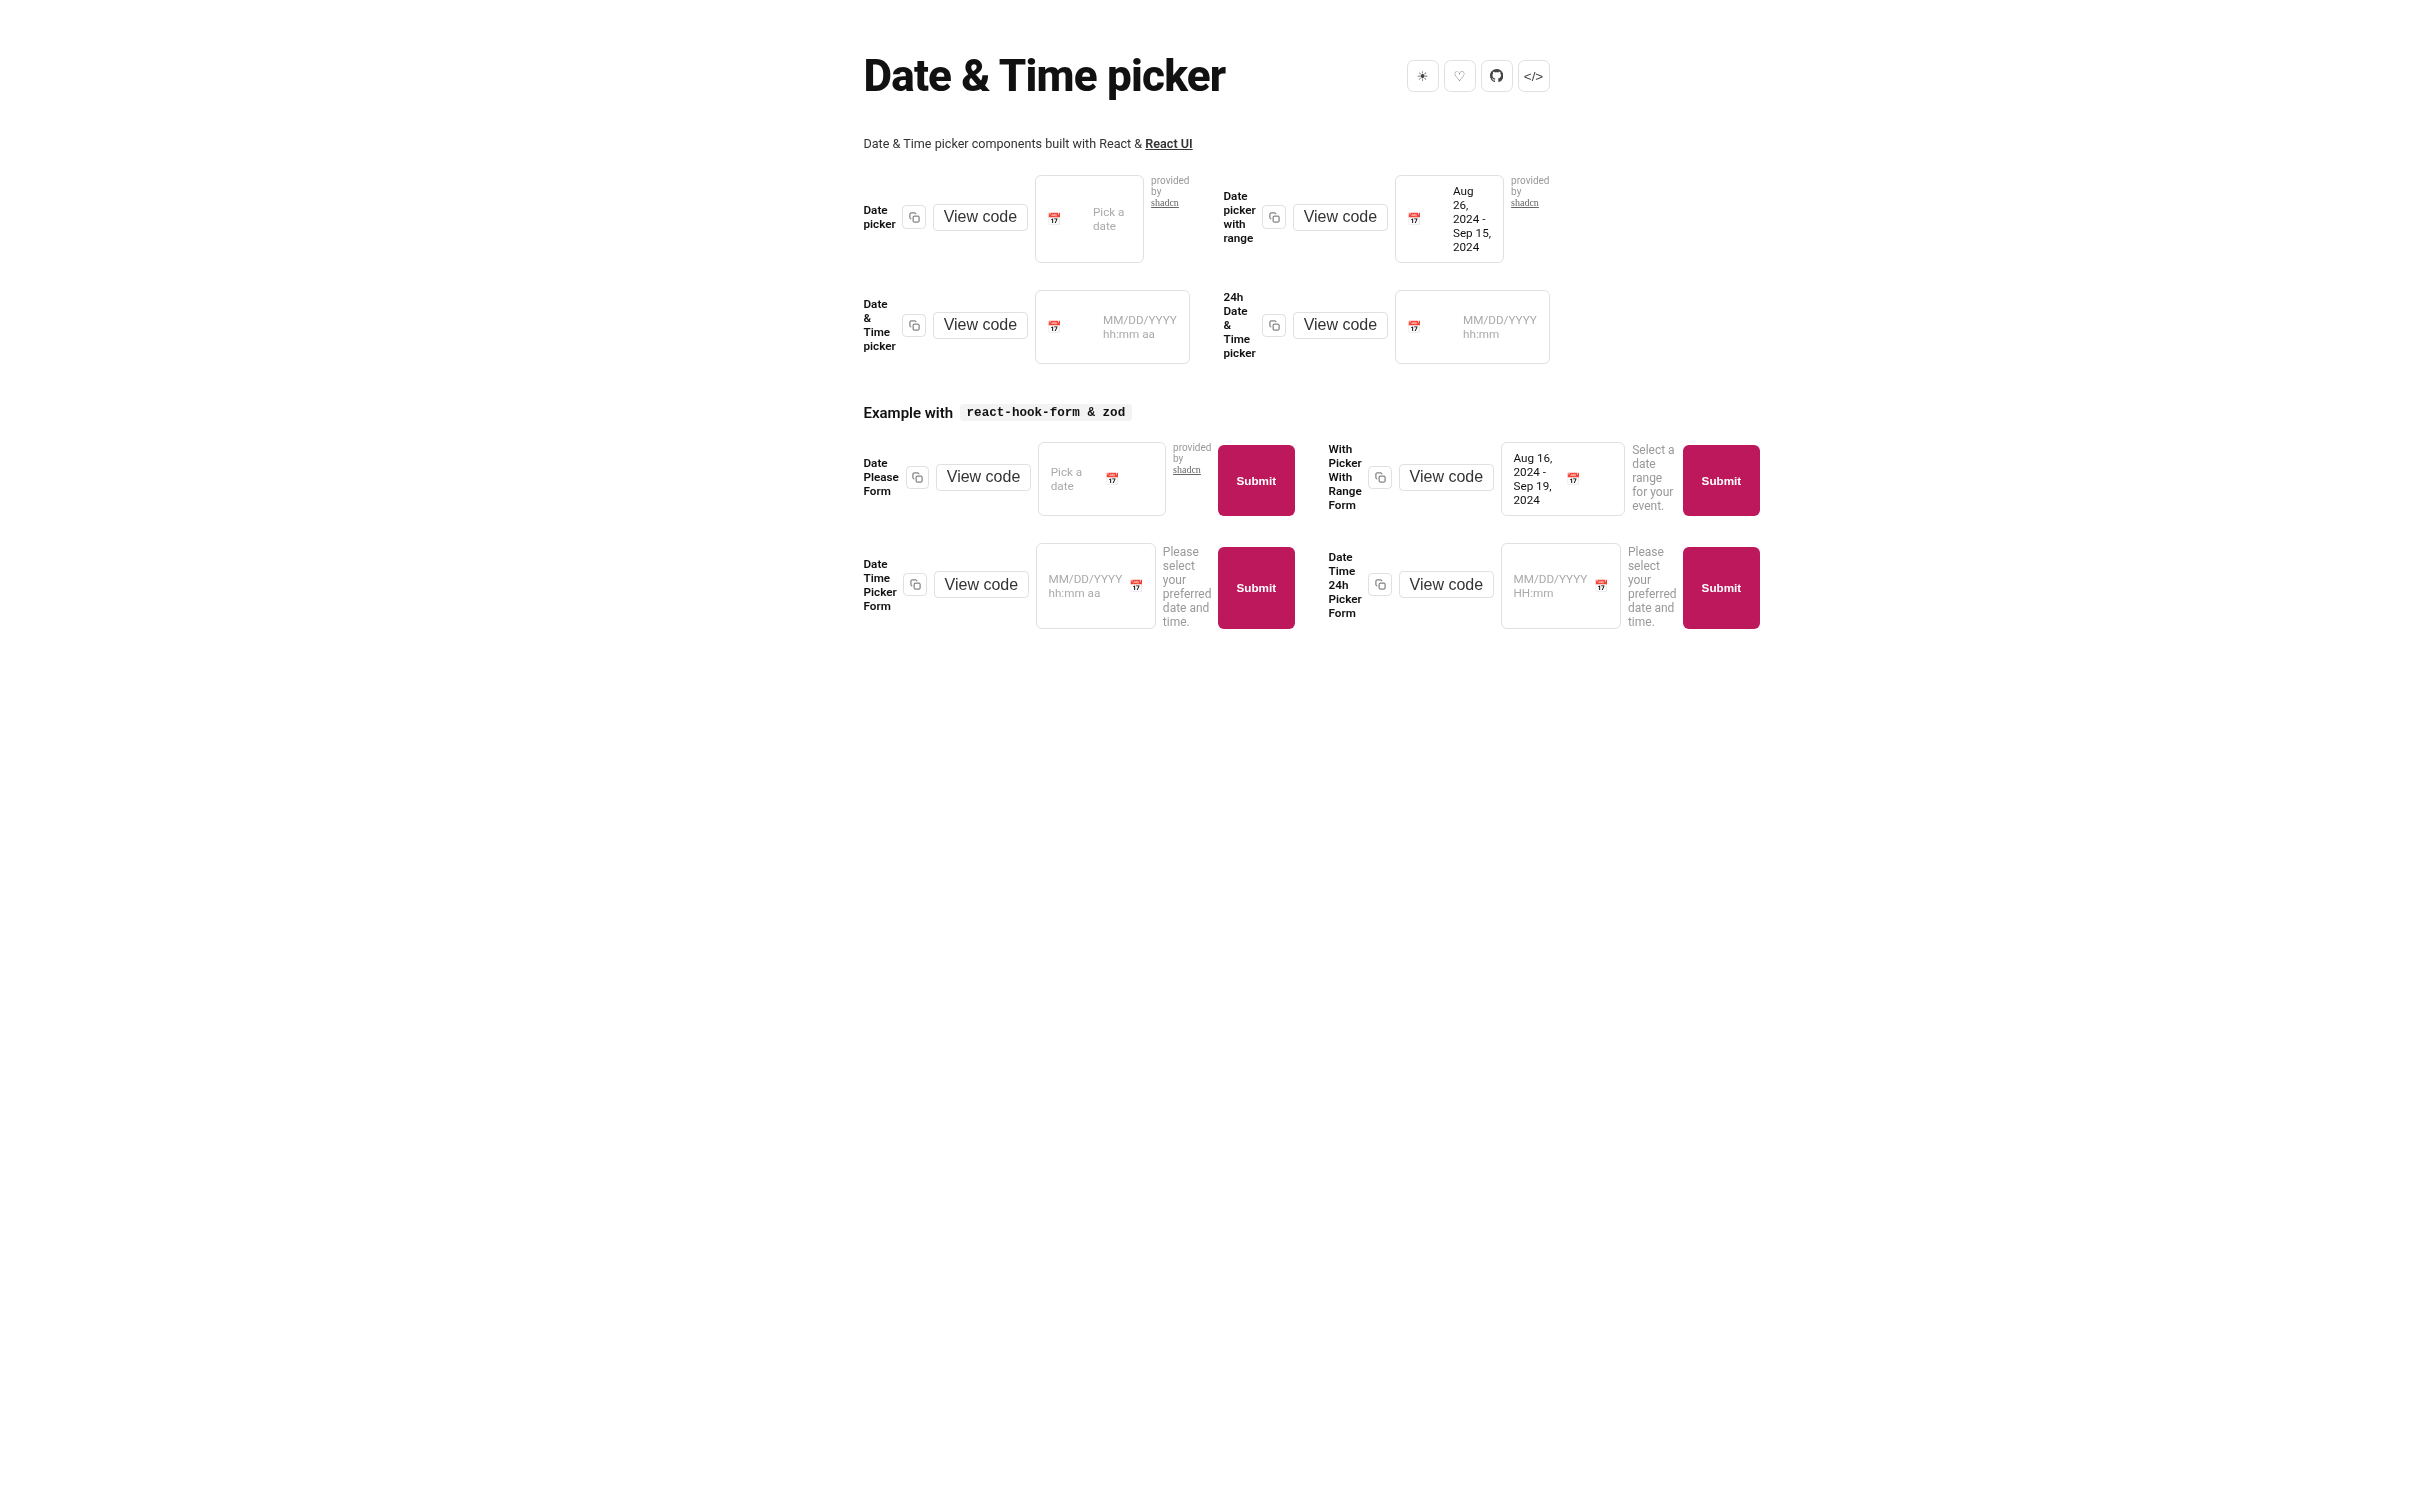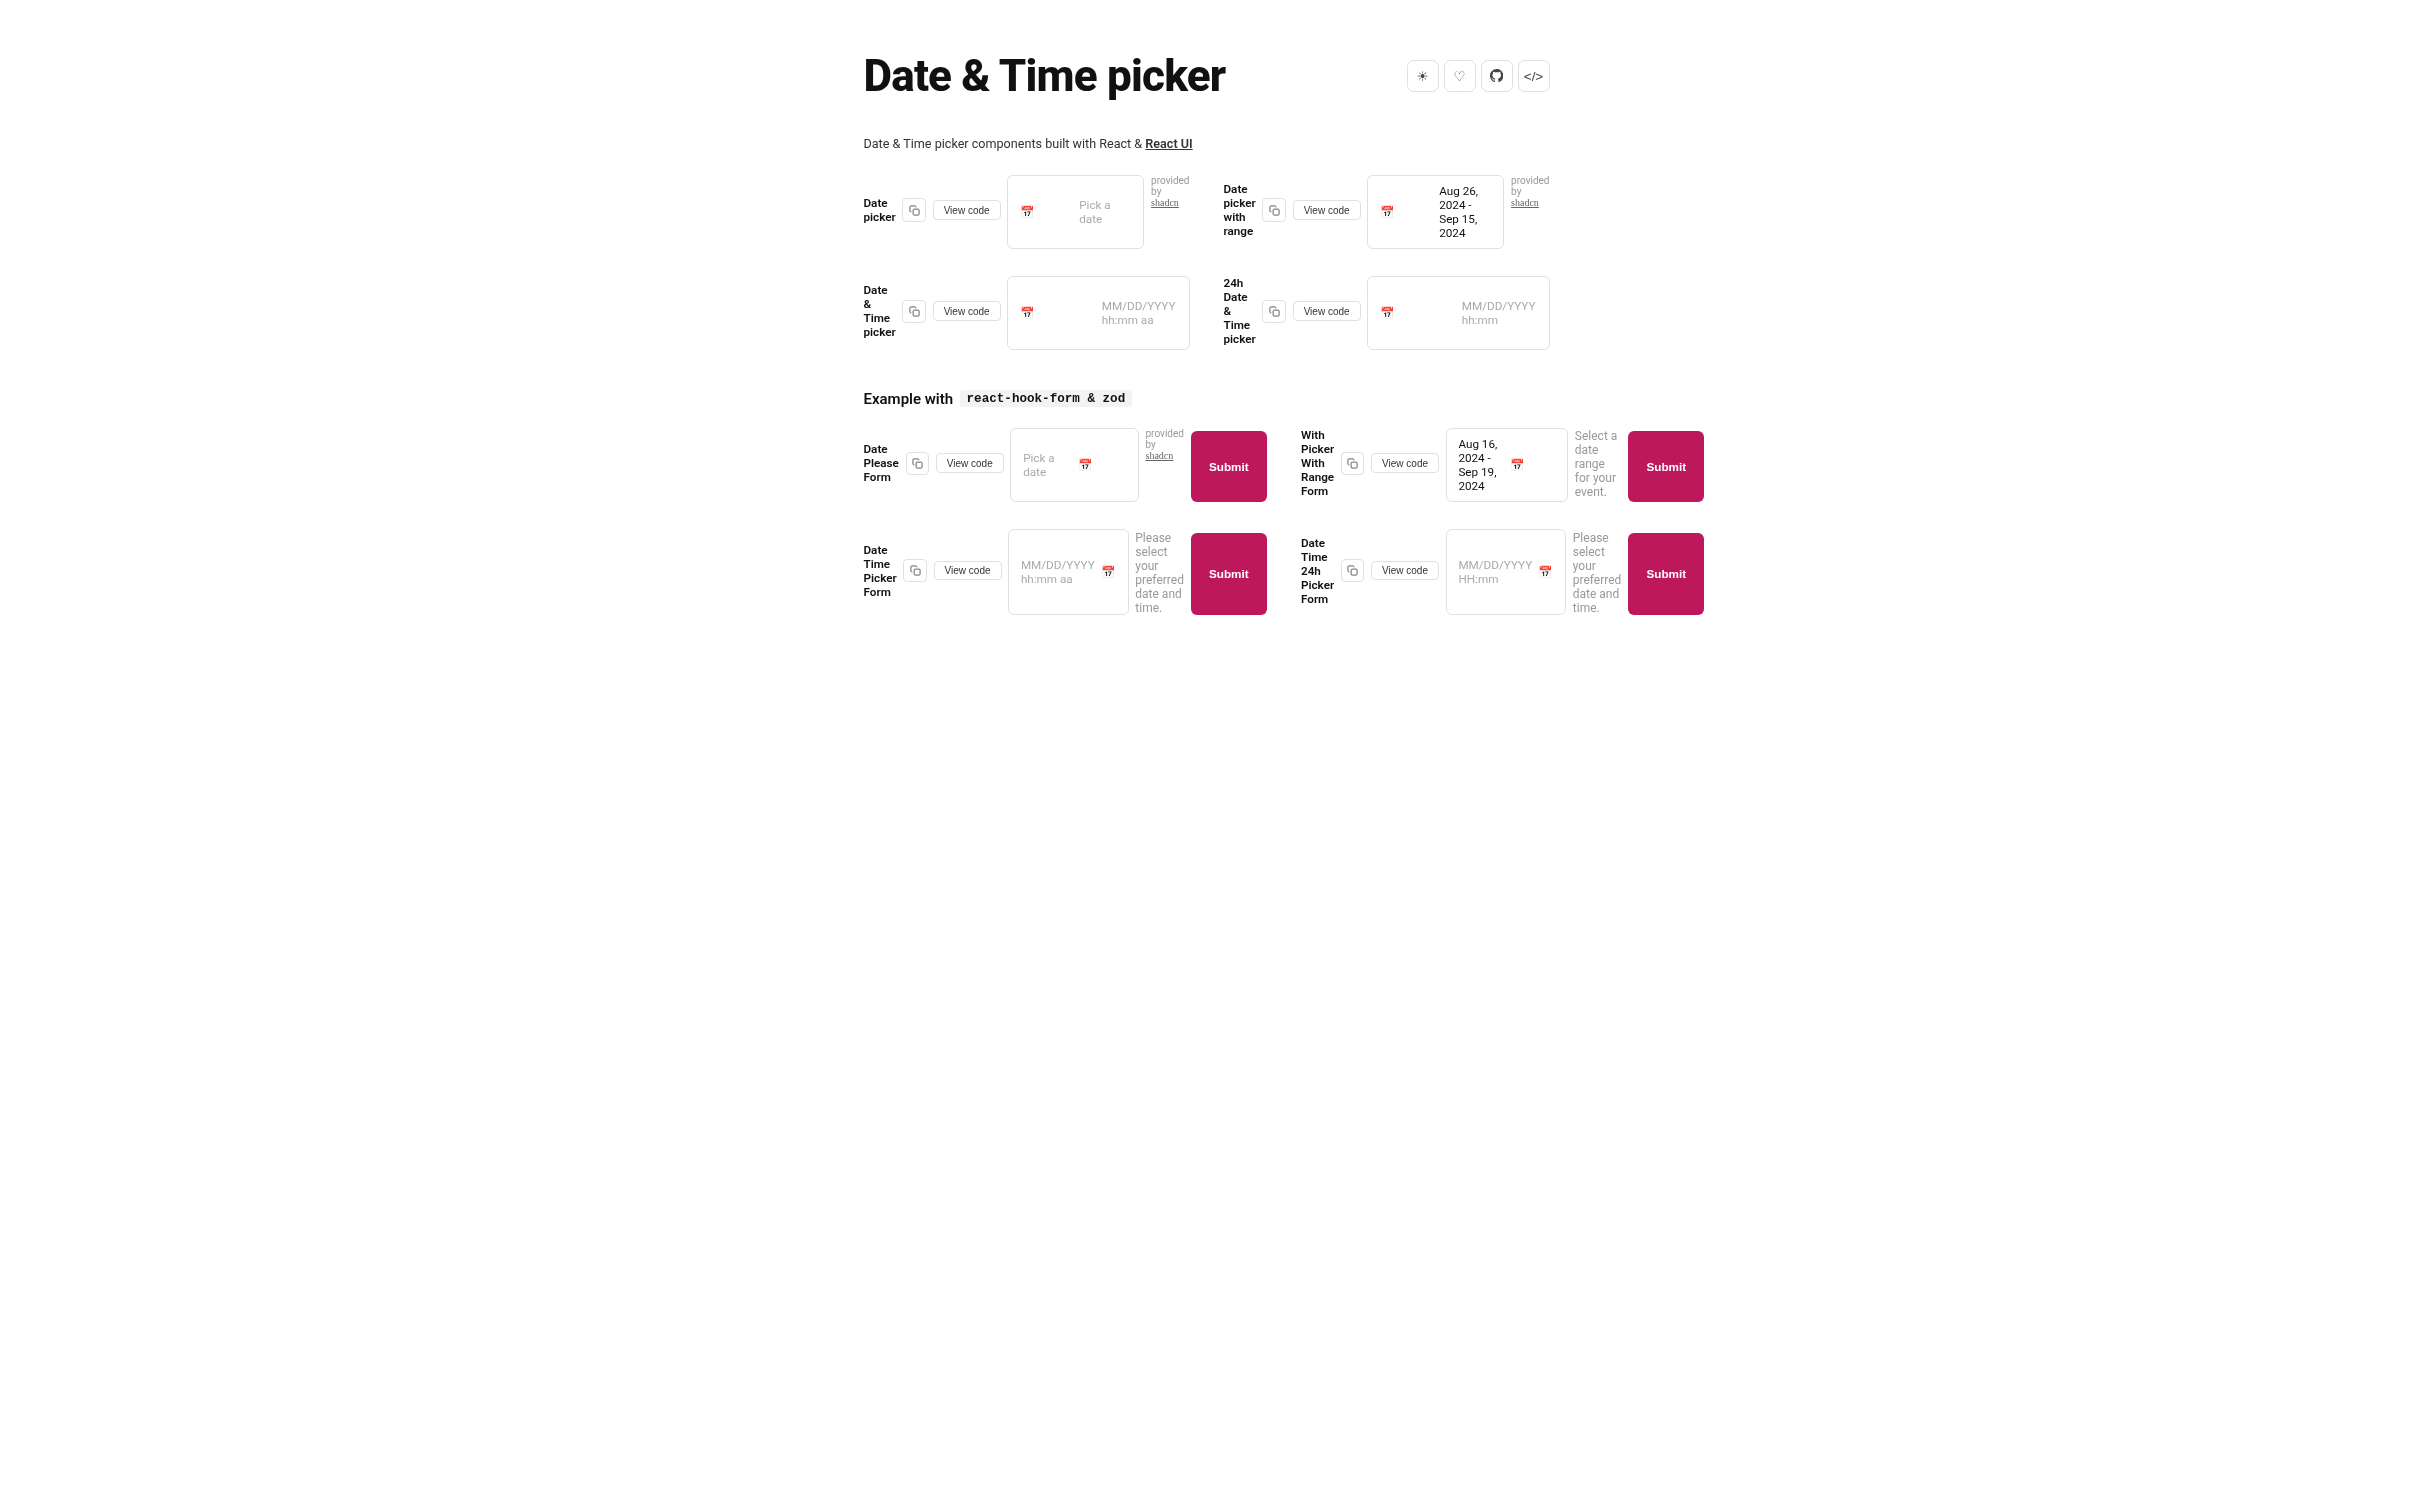--- a/index.html
+++ b/index.html
@@ -107,21 +107,21 @@
       justify-content: center;
       cursor: pointer;
       color: #555;
       font-size: 11px;
     }
     .view-code-btn {
       padding: 3.4px 10px;
       border: 0.8px solid #e0e0e0;
       border-radius: 4.2px;
       background: #fff;
-      font-size: 10px;
+      font-size: 16px;
       color: #333;
       cursor: pointer;
       white-space: nowrap;
     }
 
     .date-input {
       width: 100%;
       border: 0.8px solid #e0e0e0;
       border-radius: 5.9px;
       padding: 8.4px 11.7px;

